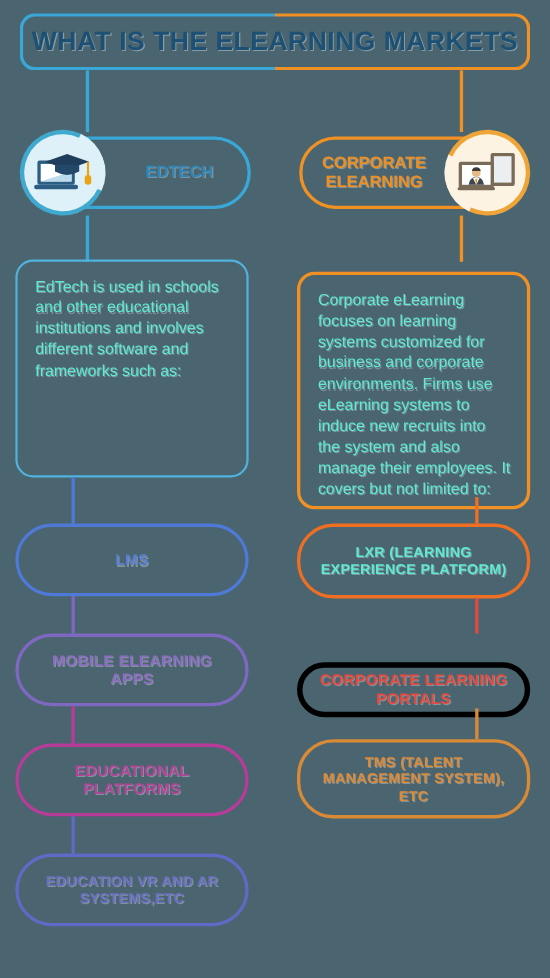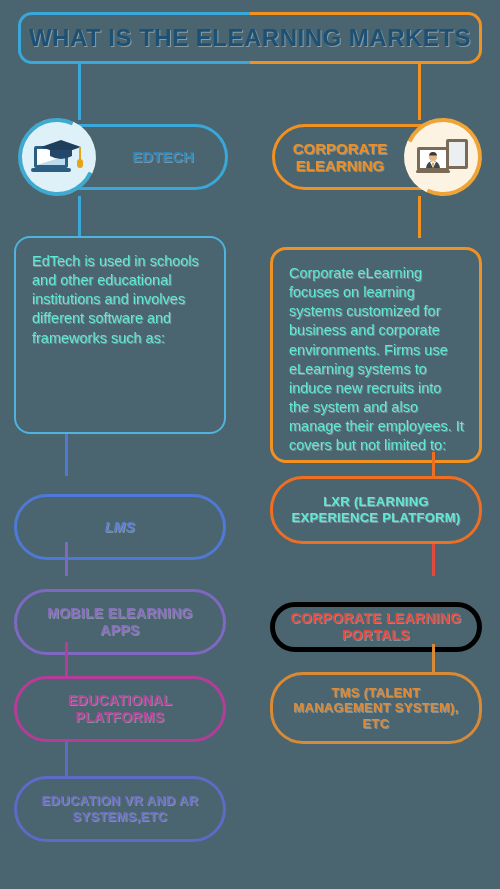--- a/index.html
+++ b/index.html
@@ -255,26 +255,26 @@
     <div class="desc-text">EdTech is used in schools and other educational institutions and involves different software and frameworks such as:</div>
   </div>
 
   <div class="descbox right">
     <div class="desc-text">Corporate eLearning focuses on learning systems customized for business and corporate environments. Firms use eLearning systems to induce new recruits into the system and also manage their employees. It covers but not limited to:</div>
   </div>
 
   <div class="vline" style="left:65px; top:434px; width:3px; height:42px; background:#4f79d6;"></div>
   <div class="vline" style="left:432px; top:452px; width:3px; height:24px; background:#ef6f22;"></div>
 
-  <div class="pill left" style="top:494px; border:3px solid #4f79d6;font-style:italic;">
+  <div class="pill left" style="top:476px; border:3px solid #4f79d6;">
     <div class="pill-text" style="color:#5b7fd4;">LMS</div>
   </div>
   <div class="conn" style="left:65px; top:542px; height:34px; background:#7f68c2;"></div>
 
-  <div class="pill left" style="top:576px; border:3px solid #7f68c2;margin-top:13px;">
+  <div class="pill left" style="top:576px; border:3px solid #7f68c2;">
     <div class="pill-text" style="color:#8a6cc0;">MOBILE ELEARNING APPS</div>
   </div>
   <div class="conn" style="left:65px; top:642px; height:34px; background:#b73c99;"></div>
 
   <div class="pill left" style="top:676px; border:3px solid #b73c99;">
     <div class="pill-text" style="color:#b5439a;">EDUCATIONAL PLATFORMS</div>
   </div>
   <div class="conn" style="left:65px; top:742px; height:34px; background:#5f6ac6;"></div>
 
   <div class="pill left" style="top:776px; border:3px solid #5f6ac6;">

